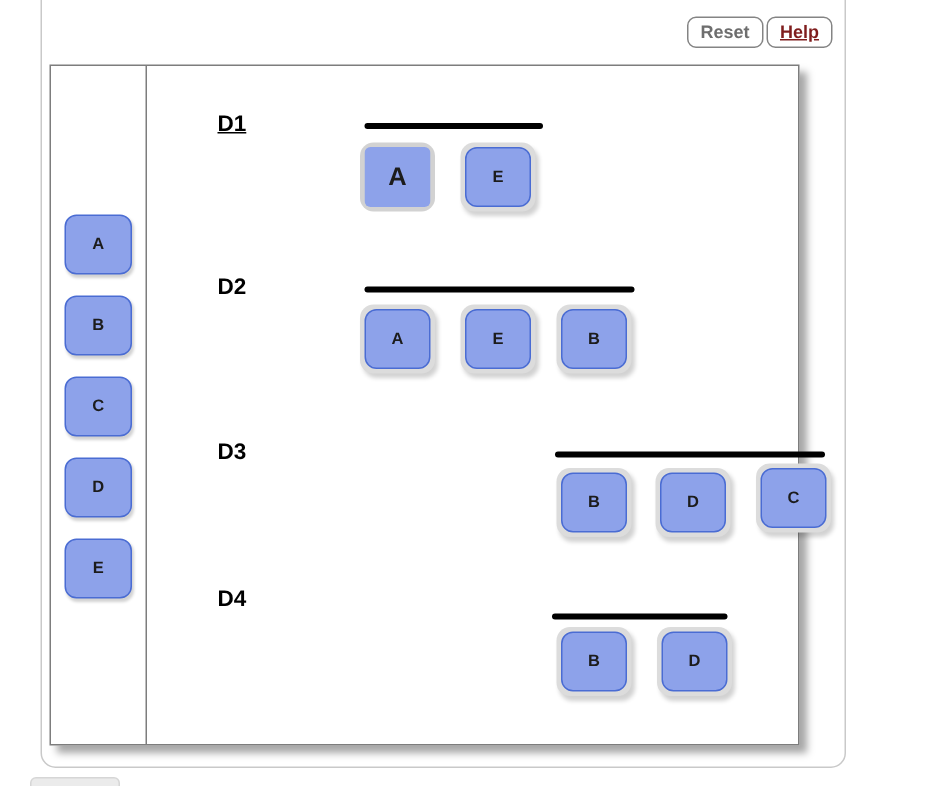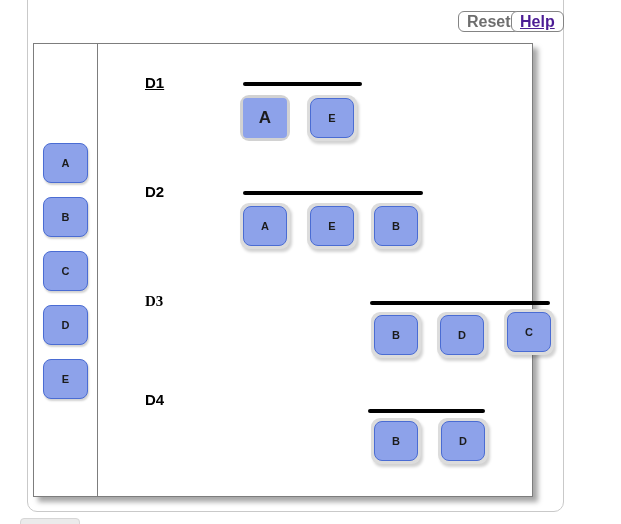--- a/index.html
+++ b/index.html
@@ -9,24 +9,24 @@
   }
   
   .outer-box {
     position:absolute; left:27px; top:-18px; width:535px; height:528px;
     border:1px solid #c9c9c9; border-radius:10px; background:#ffffff;
   }
   
   .tb-btn {
     position:absolute; top:11px; height:21px; box-sizing:border-box;
     background:#ffffff; border:1.5px solid #848484; border-radius:6px;
-    font-size:16px; line-height:17px; padding:0 8px; cursor:pointer;text-align:right;
+    font-size:12px; line-height:17px; padding:0 8px; cursor:pointer;text-align:right;
   }
   .tb-btn.reset { left:458px; color:#6e6e6e; font-weight:600; }
-  .tb-btn.help  { left:511px; color:#4c1d95; font-weight:700;text-decoration:underline; }
+  .tb-btn.help  { left:511px; color:#7f1d1d; font-weight:700;text-decoration:underline; }
 
   
   .panel {
     position:absolute; left:33px; top:43px; width:500px; height:454px;
     background:#ffffff; border:1px solid #7d7d7d; box-sizing:border-box;
     box-shadow:5px 5px 5px rgba(0,0,0,0.35);
   }
   .sidebar {
     position:absolute; left:0; top:0; bottom:0; width:64px;
     border-right:1px solid #7d7d7d; box-sizing:border-box;
@@ -100,21 +100,21 @@
         <div class="row-line" style="left: 145px; top: 147px; width: 180px; background: rgb(0, 0, 0);"></div>
         <div class="tile-slot" style="left: 142px; top: 159px;">
           <div class="tile">A</div>
         </div>
         <div class="tile-slot" style="left: 209px; top: 159px;">
           <div class="tile">E</div>
         </div>
         <div class="tile-slot" style="left: 273px; top: 159px;">
           <div class="tile">B</div>
         </div>
-        <div class="row-label" style="top: 249px; font-family: Liberation Serif, serif;">D3</div>
+        <div class="row-label" style="top: 249px;">D3</div>
         <div class="row-line" style="left: 272px; top: 257px; width: 180px; background: rgb(0, 0, 0);"></div>
         <div class="tile-slot" style="left: 273px; top: 268px;">
           <div class="tile">B</div>
         </div>
         <div class="tile-slot" style="left: 339px; top: 268px;">
           <div class="tile">D</div>
         </div>
         <div class="tile-slot" style="left: 406px; top: 265px;">
           <div class="tile">C</div>
         </div>

